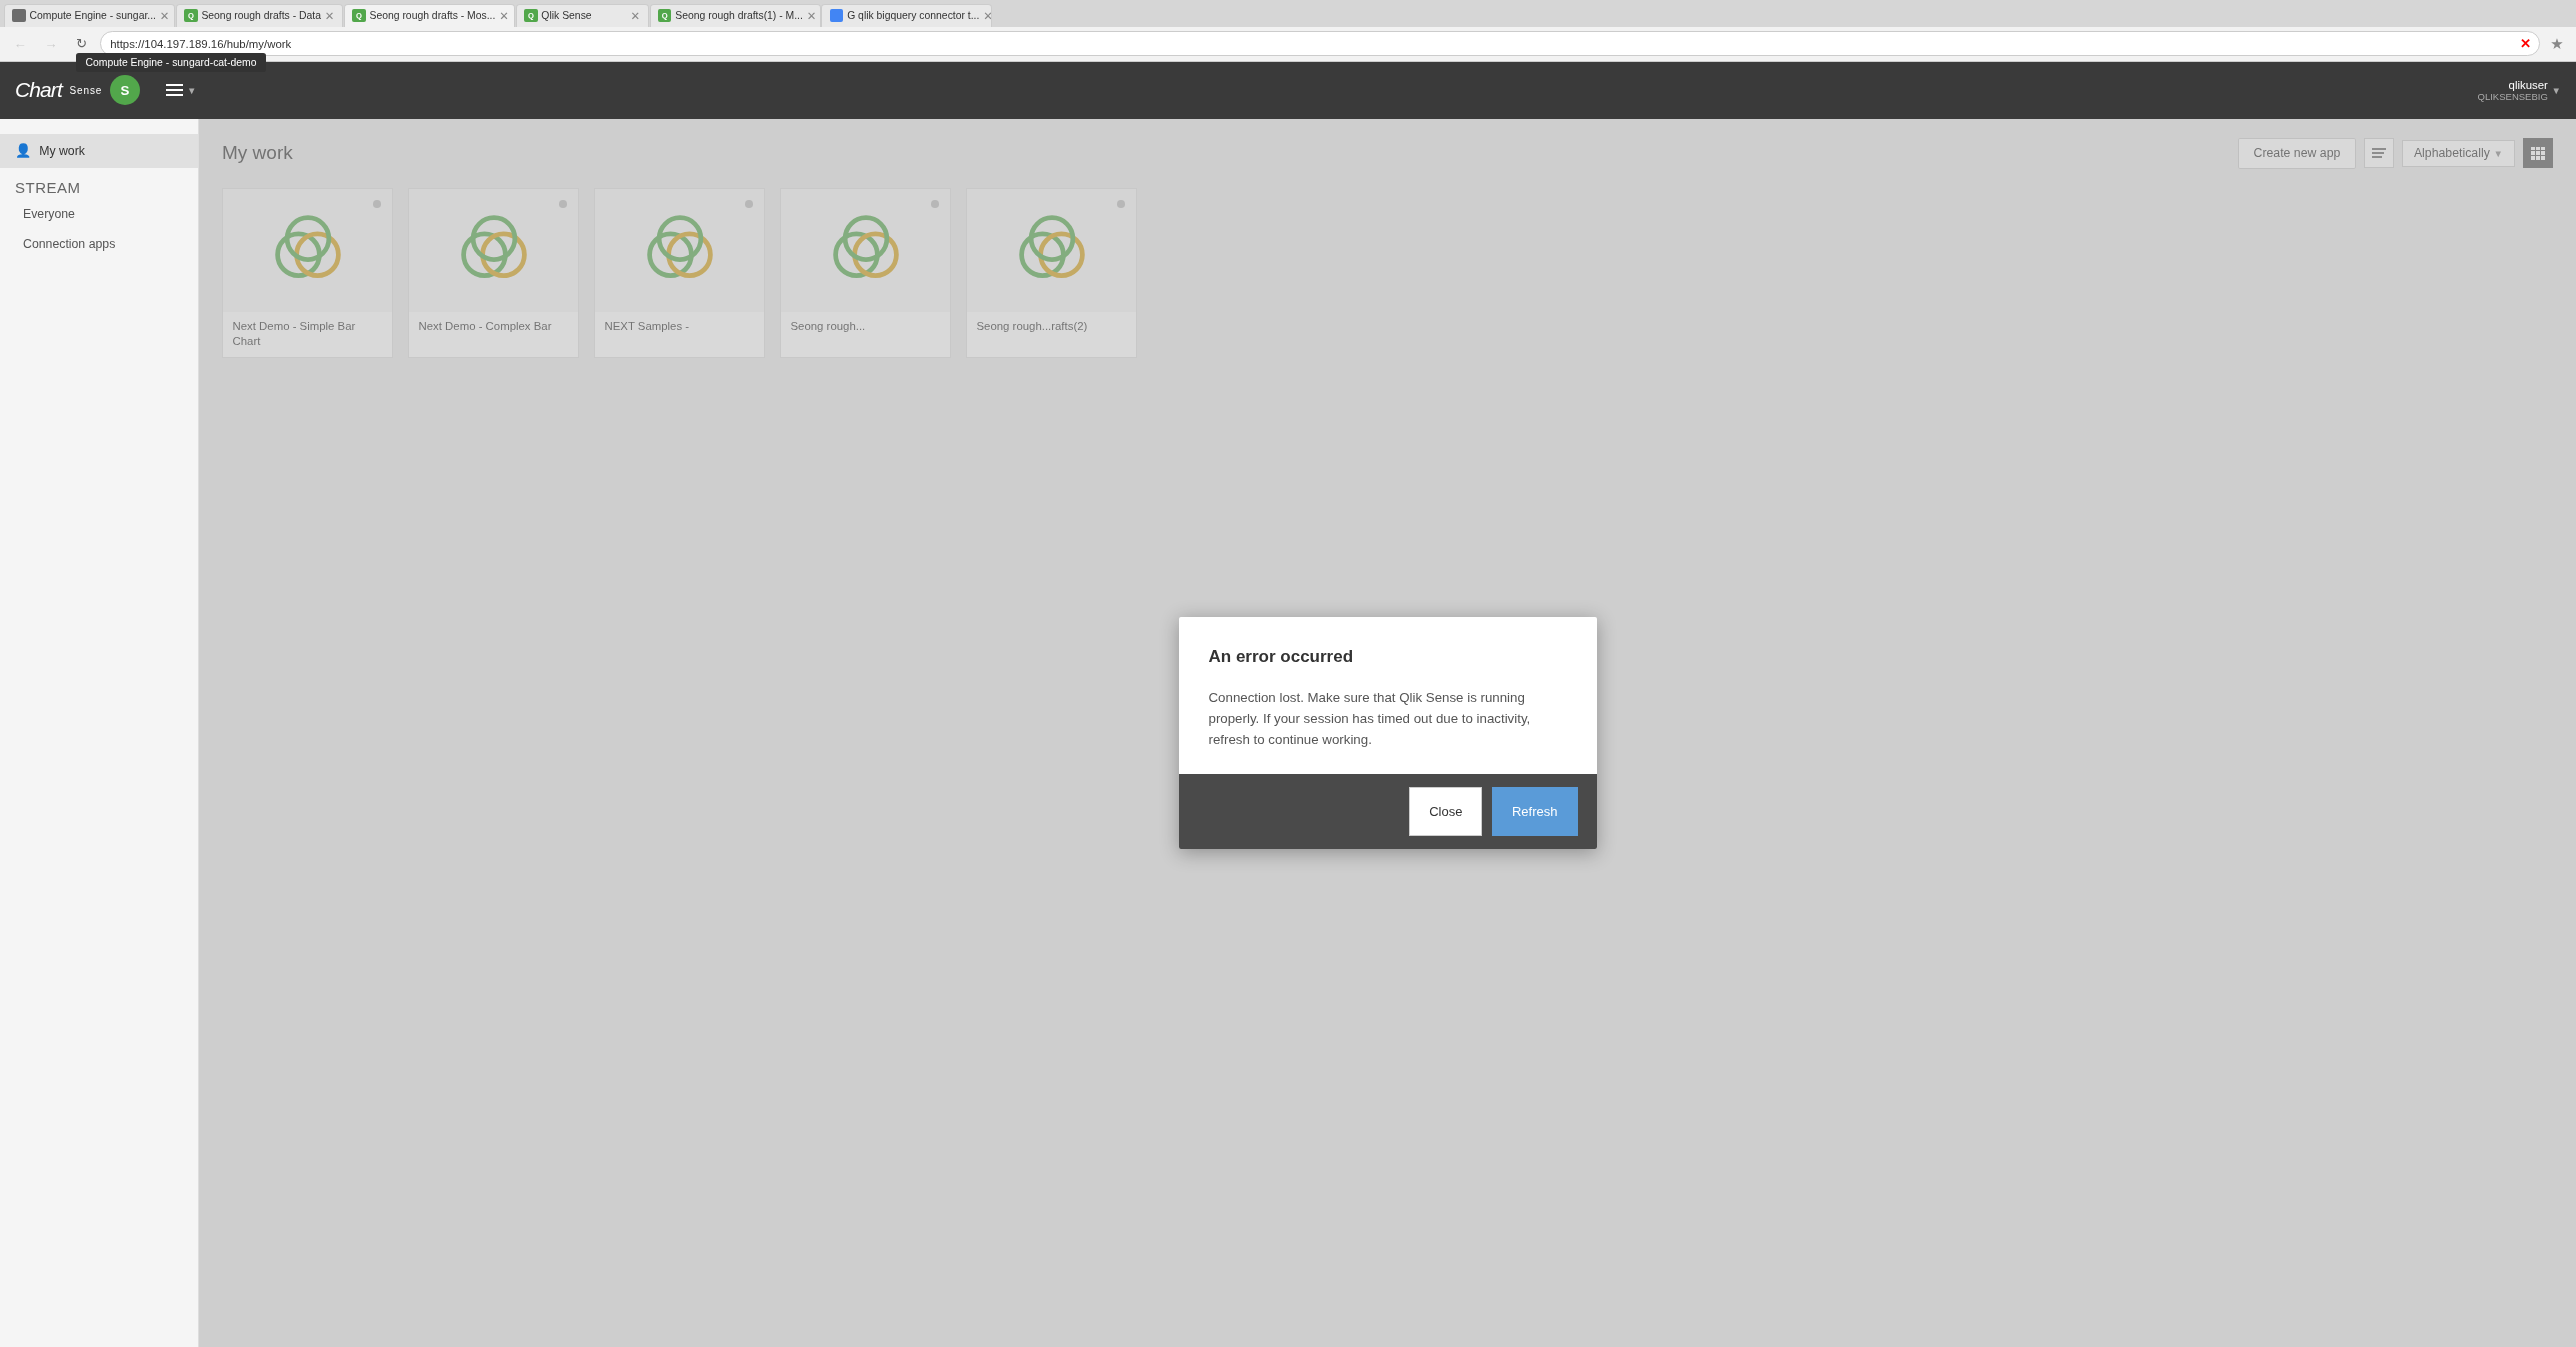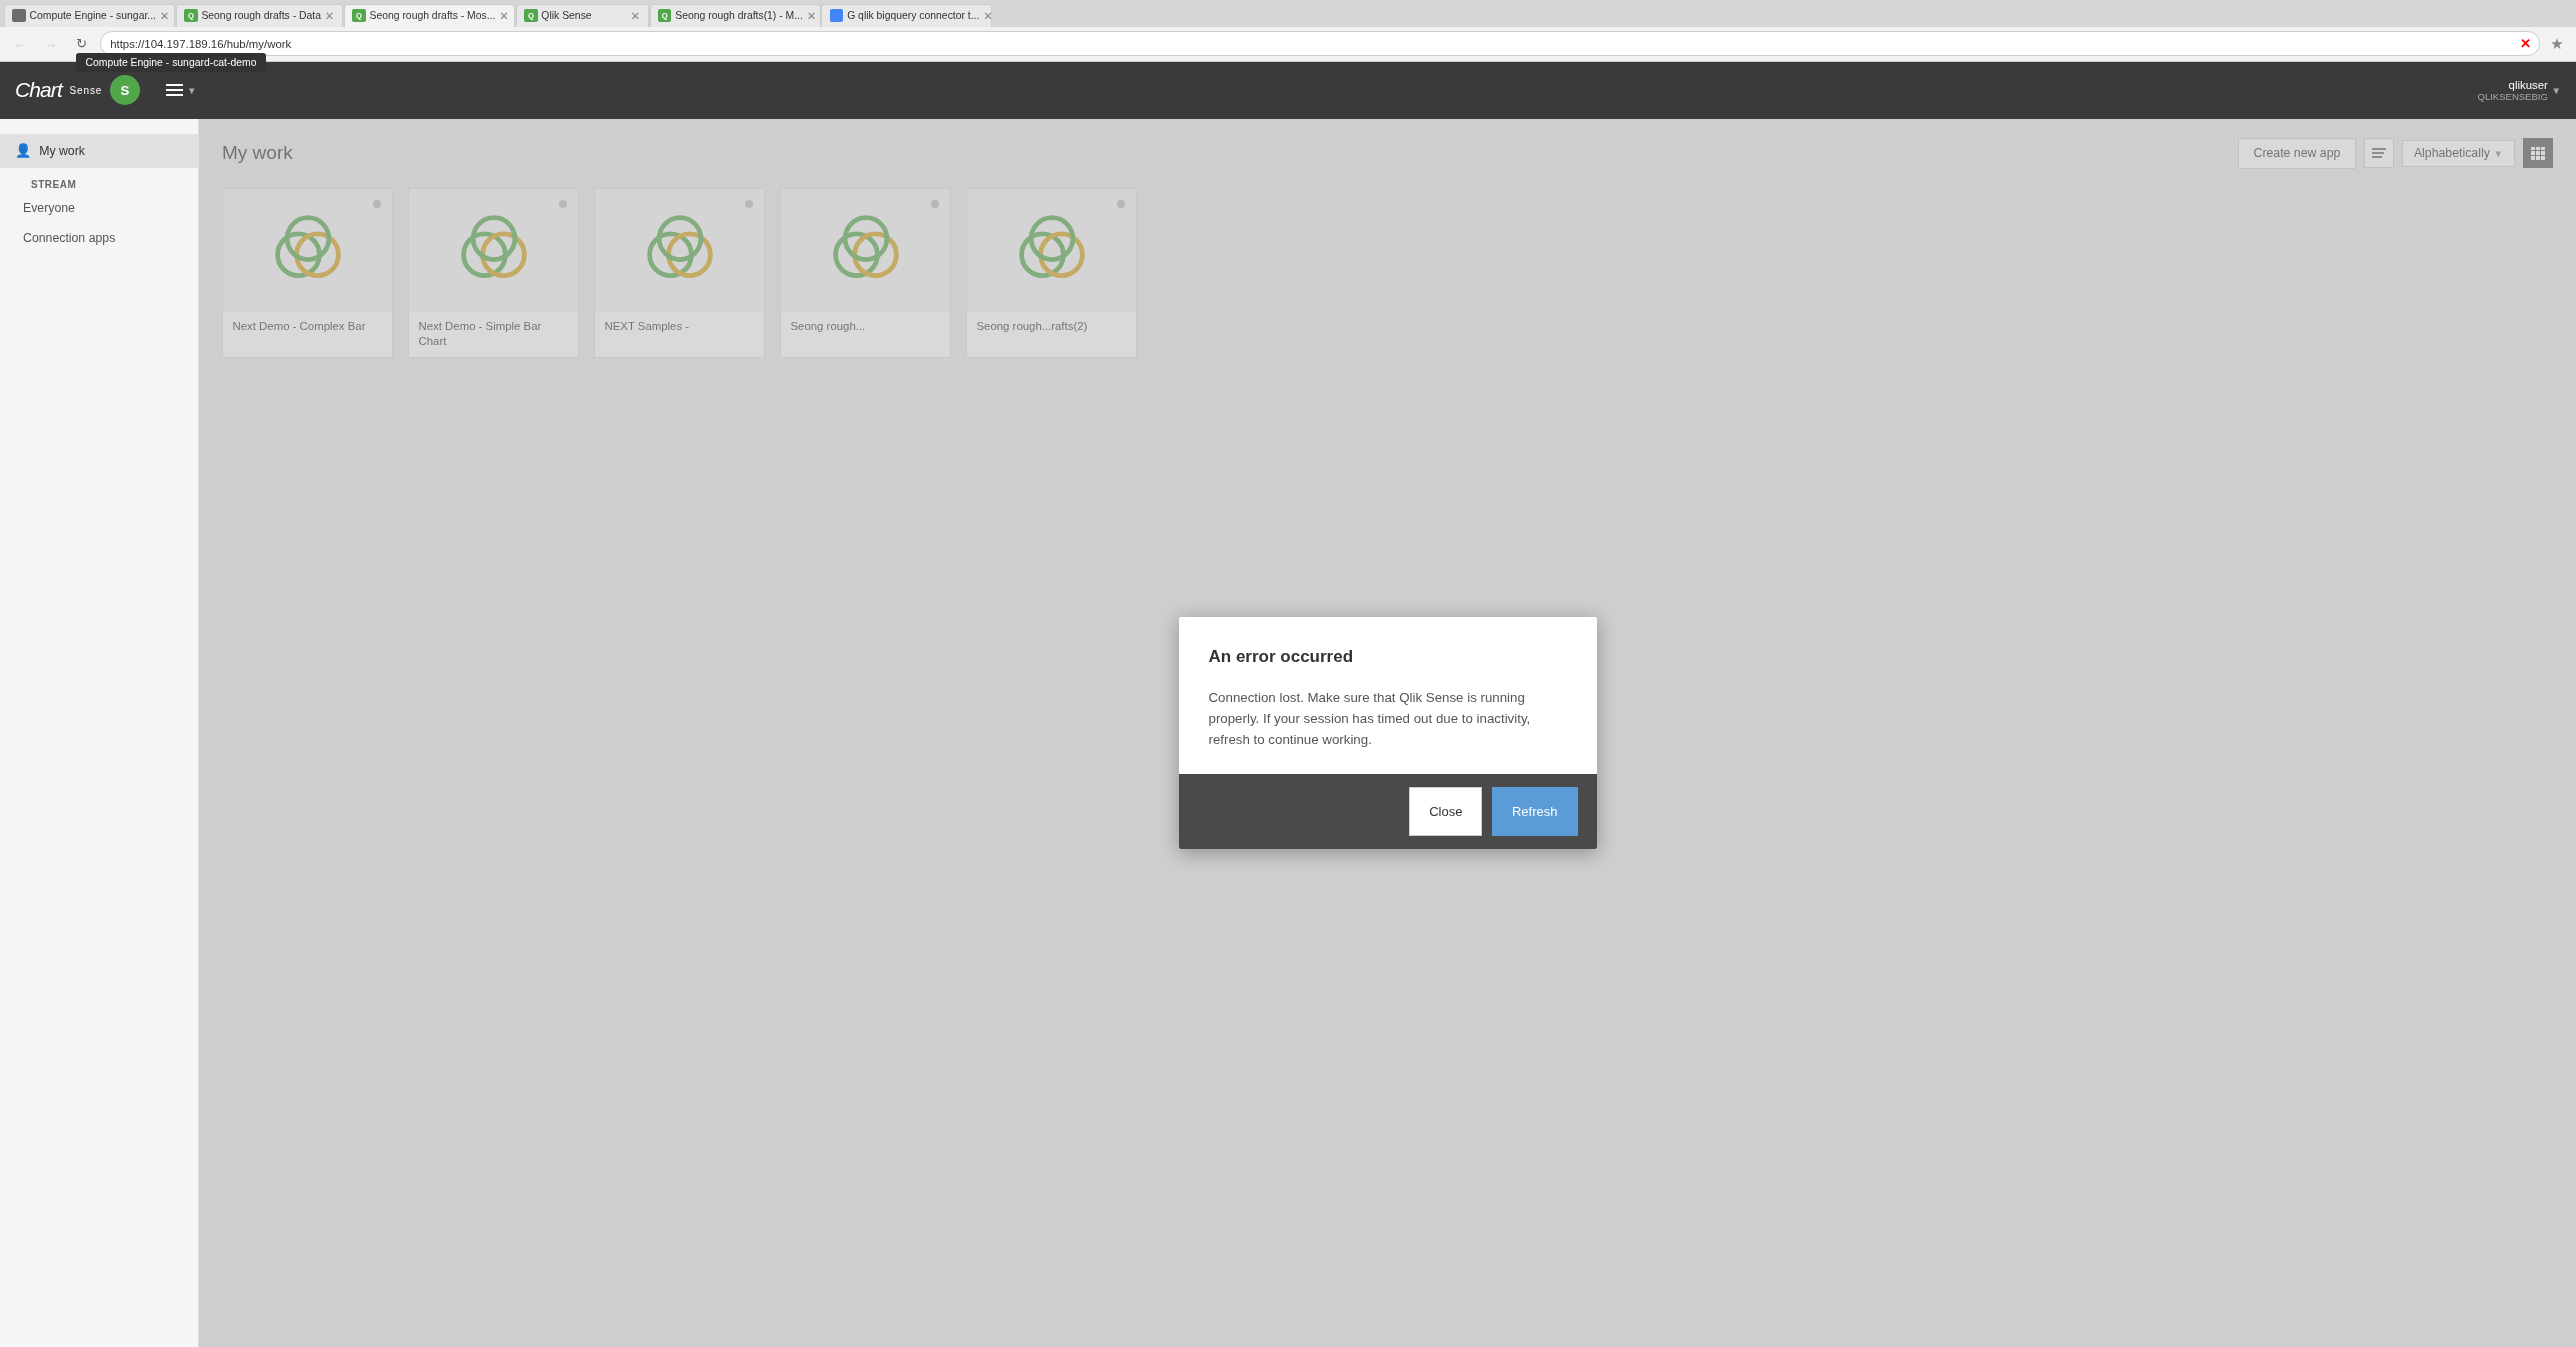--- a/index.html
+++ b/index.html
@@ -44,21 +44,21 @@
     .nav-chevron { font-size: 9.5px; color: #aaa; }
 
     
     .main-layout { display: flex; height: calc(100% - 57px); }
 
     
     .sidebar { width: 199px; background: #f5f5f5; border-right: 0.9px solid #ddd; padding-top: 15px; flex-shrink: 0; }
     .sidebar-item { display: flex; align-items: center; padding: 9.5px 15px; cursor: pointer; font-size: 12.3px; color: #333; gap: 7.6px; }
     .sidebar-item.active { background: #e0e0e0; font-weight: 500; }
     .sidebar-item-icon { color: #666; font-size: 13.3px; }
-    .sidebar-section-label { padding: 11.4px 15px 3.8px; font-size: 10px; font-weight: 700; color: #666; text-transform: uppercase; letter-spacing: 0.5px; margin-left: 16px; }
+    .sidebar-section-label { padding: 11.4px 15px 3.8px; font-size: 15px; font-weight: 400; color: #666; text-transform: uppercase; letter-spacing: 0.5px; }
     .sidebar-sub-item { padding: 7.6px 15px 7.6px 23px; cursor: pointer; font-size: 12.3px; color: #555; }
 
     
     .content-area { flex: 1; padding: 19px 23px; overflow-y: auto; position: relative; }
     .content-header { display: flex; align-items: center; margin-bottom: 19px; }
     .content-title { font-size: 19px; font-weight: 400; color: #333; flex: 1; }
     .header-actions { display: flex; align-items: center; gap: 7.6px; justify-content: center; }
     .create-new-app-btn { background: white; border: 0.9px solid #ccc; padding: 7.6px 15px; font-size: 12.3px; color: #333; cursor: pointer; border-radius: 1.9px; }
     .list-view-btn { width: 30px; height: 30px; border: 0.9px solid #ccc; background: white; display: flex; align-items: center; justify-content: center; cursor: pointer; color: #666; }
     .sort-dropdown { display: flex; align-items: center; gap: 3.8px; background: white; border: 0.9px solid #ccc; padding: 5.7px 11.4px; font-size: 12.3px; color: #333; cursor: pointer; }
@@ -237,35 +237,35 @@
         <div class="app-card">
           <div class="app-card-thumbnail">
             <div class="card-dot"></div>
             <svg class="qlik-circles" viewBox="0 0 80 80">
               <circle cx="30" cy="45" r="22" fill="none" stroke="#52a74b" stroke-width="5"></circle>
               <circle cx="50" cy="45" r="22" fill="none" stroke="#d4a017" stroke-width="5"></circle>
               <circle cx="40" cy="28" r="22" fill="none" stroke="#52a74b" stroke-width="5"></circle>
             </svg>
           </div>
           <div class="app-card-info">
+            <div class="app-card-name">Next Demo - Simple Bar Chart</div>
+          </div>
+        </div>
+
+        <div class="app-card">
+          <div class="app-card-thumbnail">
+            <div class="card-dot"></div>
+            <svg class="qlik-circles" viewBox="0 0 80 80">
+              <circle cx="30" cy="45" r="22" fill="none" stroke="#52a74b" stroke-width="5"></circle>
+              <circle cx="50" cy="45" r="22" fill="none" stroke="#d4a017" stroke-width="5"></circle>
+              <circle cx="40" cy="28" r="22" fill="none" stroke="#52a74b" stroke-width="5"></circle>
+            </svg>
+          </div>
+          <div class="app-card-info">
             <div class="app-card-name">Next Demo - Complex Bar</div>
-          </div>
-        </div>
-
-        <div class="app-card">
-          <div class="app-card-thumbnail">
-            <div class="card-dot"></div>
-            <svg class="qlik-circles" viewBox="0 0 80 80">
-              <circle cx="30" cy="45" r="22" fill="none" stroke="#52a74b" stroke-width="5"></circle>
-              <circle cx="50" cy="45" r="22" fill="none" stroke="#d4a017" stroke-width="5"></circle>
-              <circle cx="40" cy="28" r="22" fill="none" stroke="#52a74b" stroke-width="5"></circle>
-            </svg>
-          </div>
-          <div class="app-card-info">
-            <div class="app-card-name">Next Demo - Simple Bar Chart</div>
           </div>
         </div>
 
         <div class="app-card">
           <div class="app-card-thumbnail">
             <div class="card-dot"></div>
             <svg class="qlik-circles" viewBox="0 0 80 80">
               <circle cx="30" cy="45" r="22" fill="none" stroke="#52a74b" stroke-width="5"></circle>
               <circle cx="50" cy="45" r="22" fill="none" stroke="#d4a017" stroke-width="5"></circle>
               <circle cx="40" cy="28" r="22" fill="none" stroke="#52a74b" stroke-width="5"></circle>

